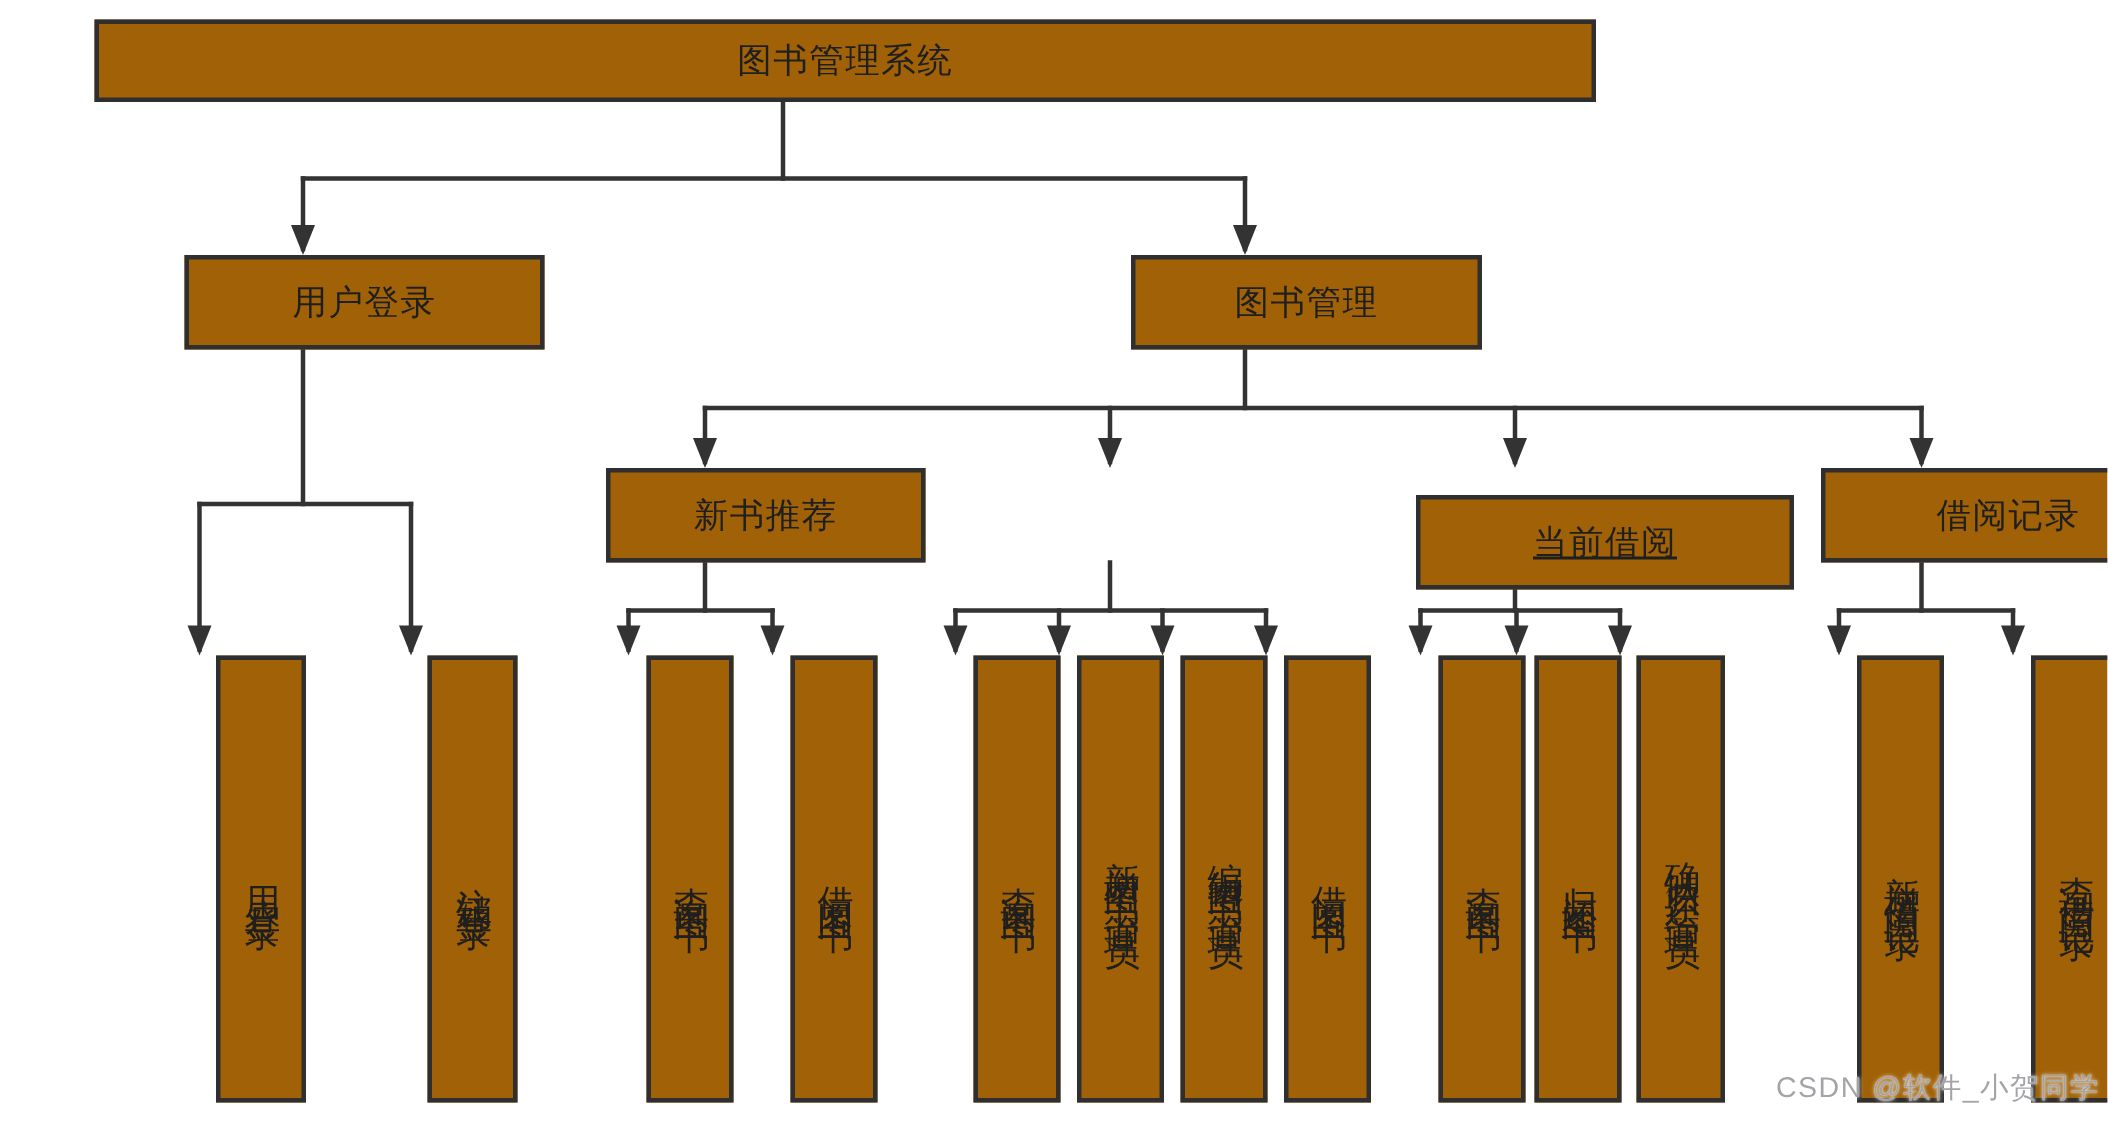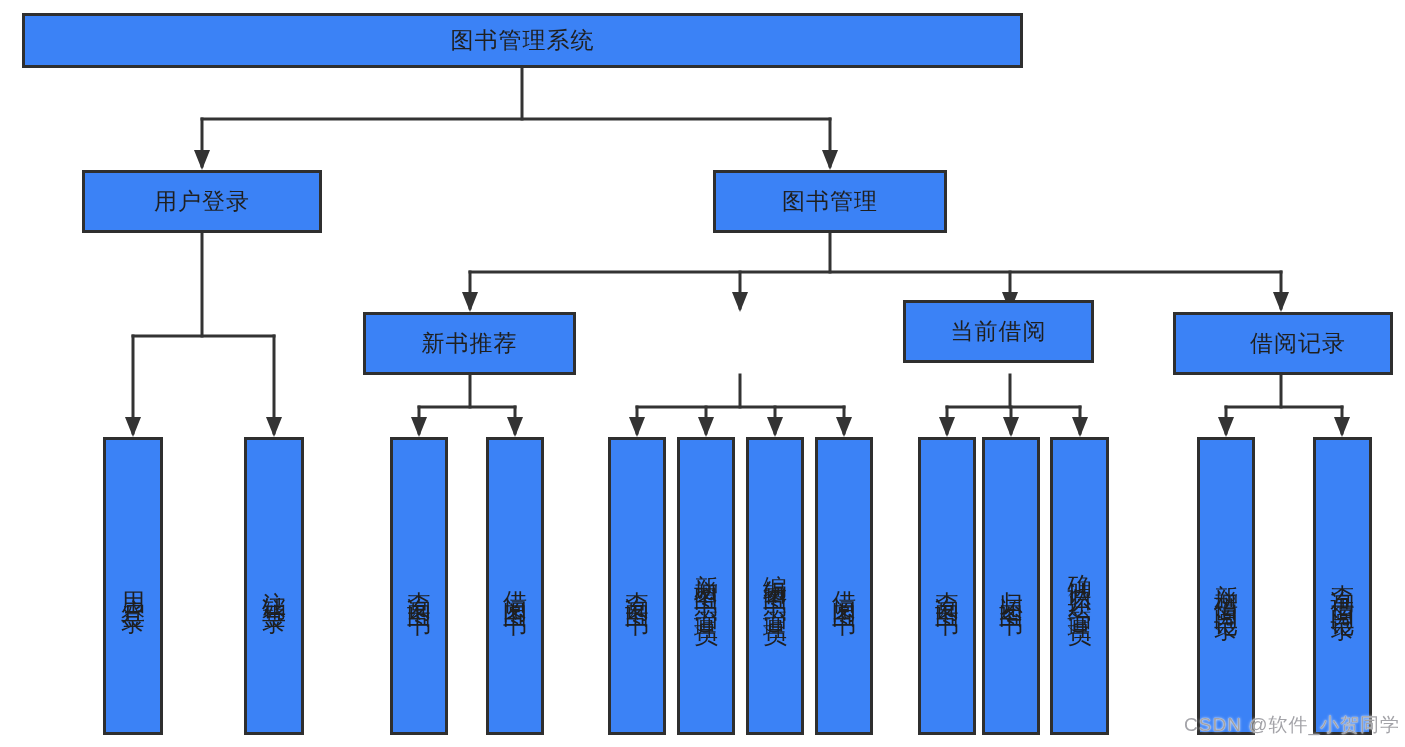--- a/index.html
+++ b/index.html
@@ -29,26 +29,27 @@
     stroke-linecap: square;
   }
   .connector-svg polygon {
     fill: #333333;
     stroke: none;
   }
   .node {
     position: absolute;
     box-sizing: border-box;
     border: 3px solid #2f2f2f;
-    background: #3b82f6;
+    background: #a16207;
     display: flex;
     align-items: center;
     justify-content: center;
     color: #1f1f1f;
     z-index: 2;
+    margin-left: 41px;
   }
   .hbox {
     font-size: 23px;
     letter-spacing: 1px;
     white-space: nowrap;
   }
   .vbox {
     writing-mode: vertical-rl;
     text-orientation: mixed;
     font-size: 24px;
@@ -148,21 +149,21 @@
       <polygon points="1334,417 1350,417 1342,437"></polygon>
     </g>
   </svg>
 
   <div class="node hbox" style="left:22px; top:13px; width:1001px; height:55px;">图书管理系统</div>
 
   <div class="node hbox" style="left:82px; top:170px; width:240px; height:63px;">用户登录</div>
   <div class="node hbox" style="left:713px; top:170px; width:234px; height:63px;">图书管理</div>
 
   <div class="node hbox" style="left:363px; top:312px; width:213px; height:63px;">新书推荐</div>
-  <div class="node hbox" style="left:903px; top:300px; width:191px; height:63px;">当前借阅</div>
+  <div class="node hbox" style="left:903px; top:330px; width:252px; height:63px;text-decoration:underline;">当前借阅</div>
   <div class="node hbox" style="left:1173px; top:312px; width:220px; height:63px;padding-left:30px;">借阅记录</div>
 
   <div class="node vbox" style="left:103px; top:437px; width:60px; height:298px;">用户登录</div>
   <div class="node vbox" style="left:244px; top:437px; width:60px; height:298px;">注销登录</div>
 
   <div class="node vbox" style="left:390px; top:437px; width:58px; height:298px;">查询图书</div>
   <div class="node vbox" style="left:486px; top:437px; width:58px; height:298px;">借阅图书</div>
 
   <div class="node vbox" style="left:608px; top:437px; width:58px; height:298px;">查询图书</div>
   <div class="node vbox" style="left:677px; top:437px; width:58px; height:298px;">新增图书（管理员）</div>

